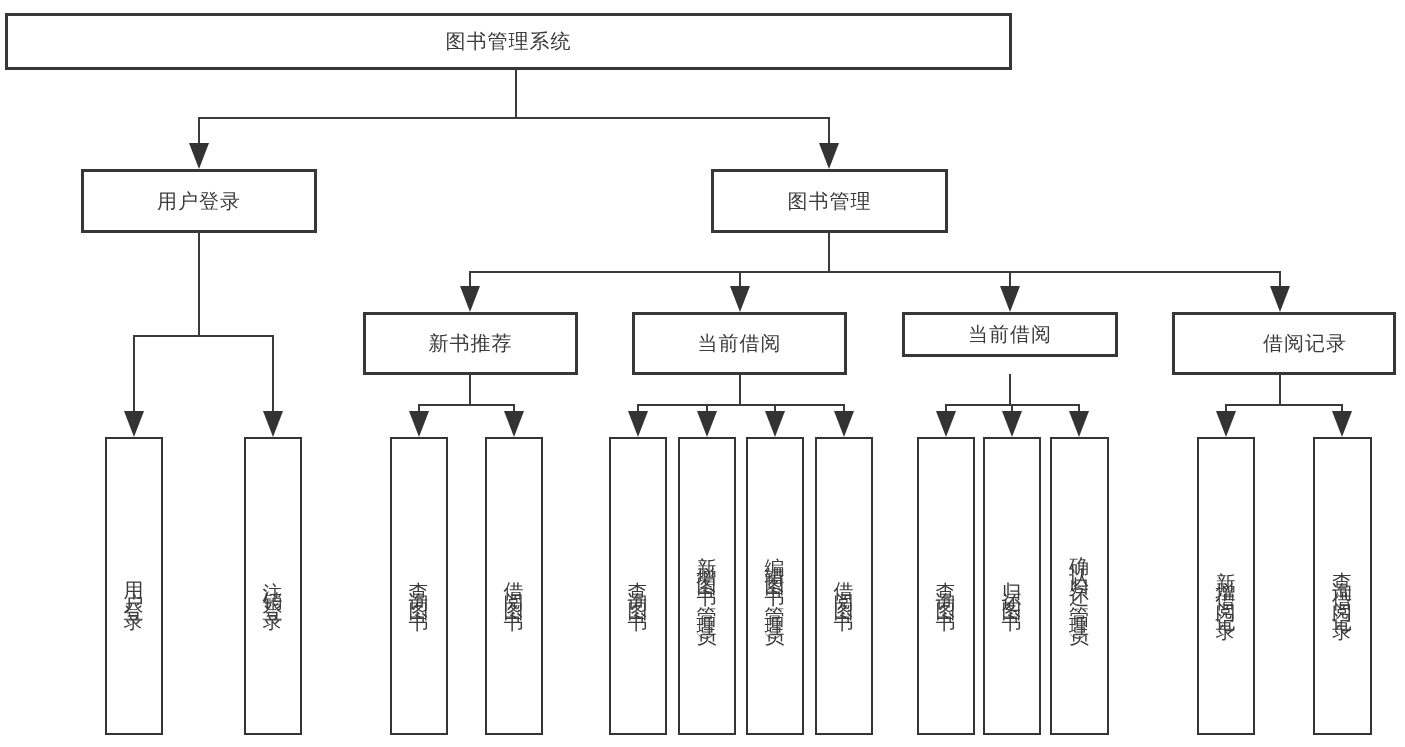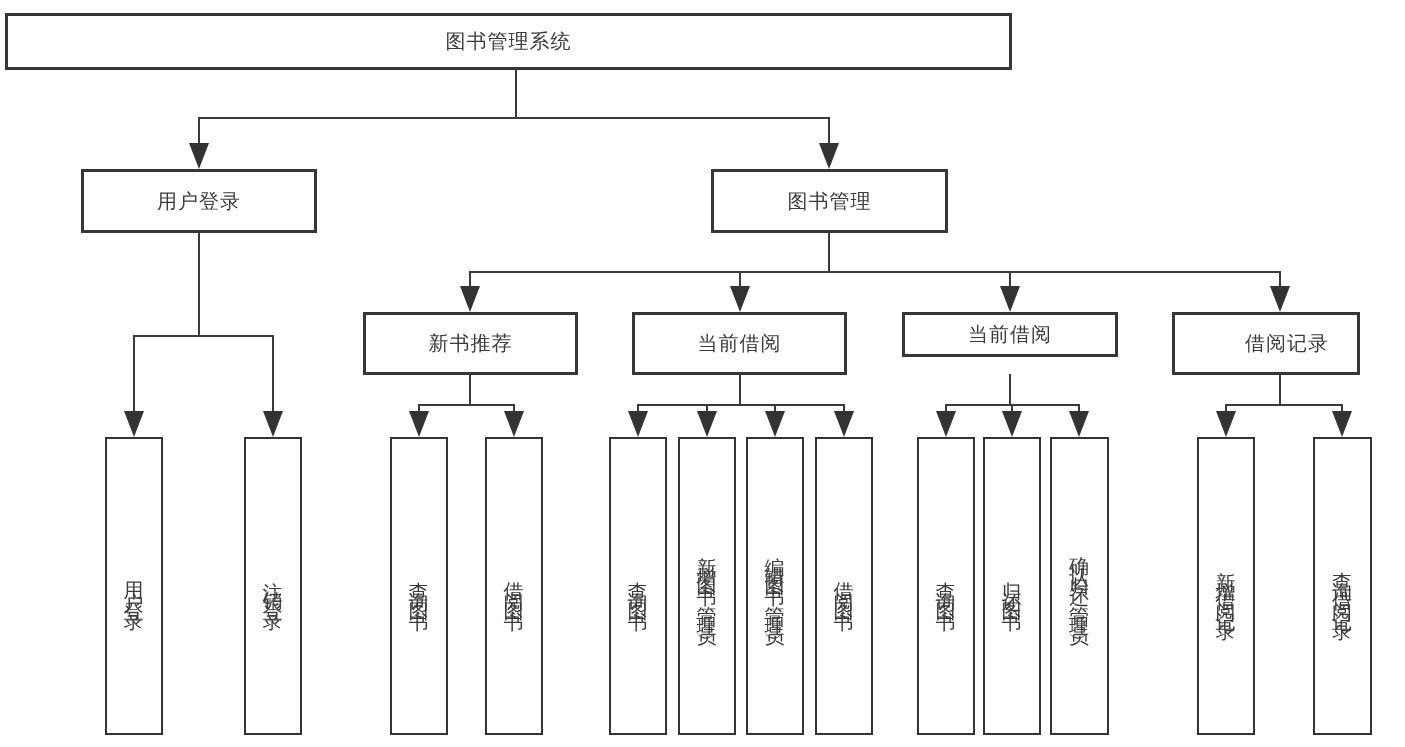--- a/index.html
+++ b/index.html
@@ -73,21 +73,21 @@
 
   <div class="box hbox" style="left:363px; top:312px; width:215px; height:63px;">
     <span>新书推荐</span>
   </div>
   <div class="box hbox" style="left:632px; top:312px; width:215px; height:63px;">
     <span>当前借阅</span>
   </div>
   <div class="box hbox" style="left:902px; top:312px; width:216px; height:45px;">
     <span>当前借阅</span>
   </div>
-  <div class="box hbox" style="left:1172px; top:312px; width:188px; height:63px;padding-left:42px;">
+  <div class="box hbox" style="left:1172px; top:312px; width:224px; height:63px;padding-left:42px;">
     <span>借阅记录</span>
   </div>
 
   <div class="box vbox" style="left:105px; top:437px; width:58px; height:298px;">
     <span>用户登录</span>
   </div>
   <div class="box vbox" style="left:244px; top:437px; width:58px; height:298px;">
     <span>注销登录</span>
   </div>
 

